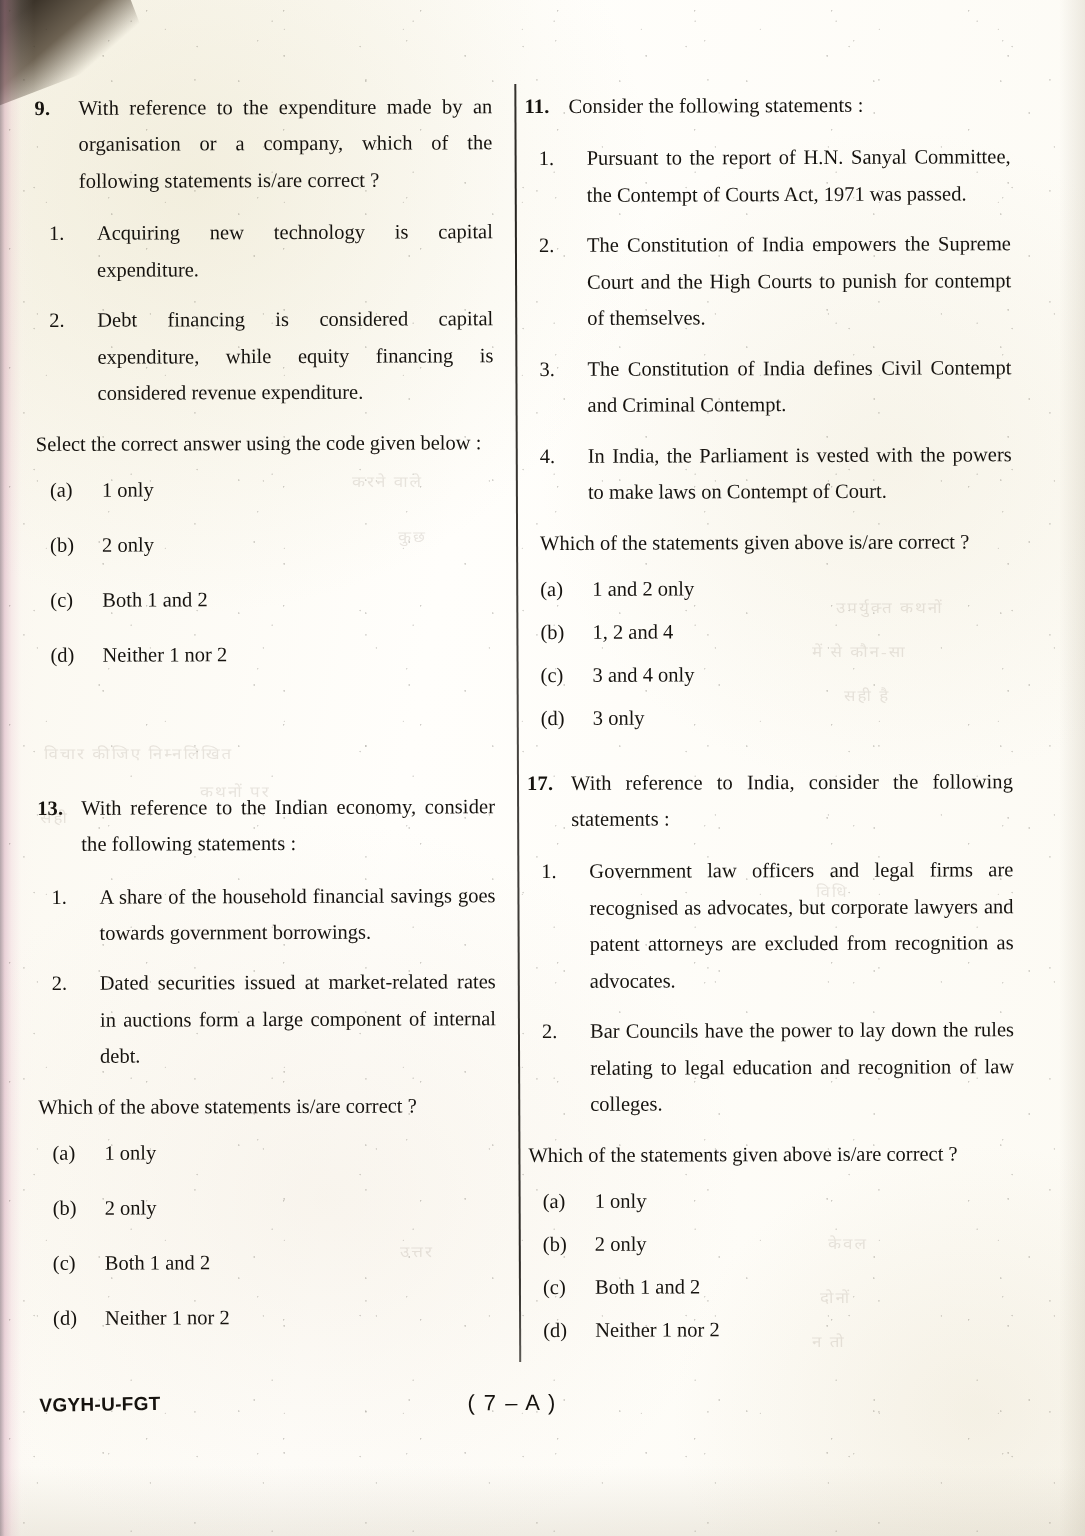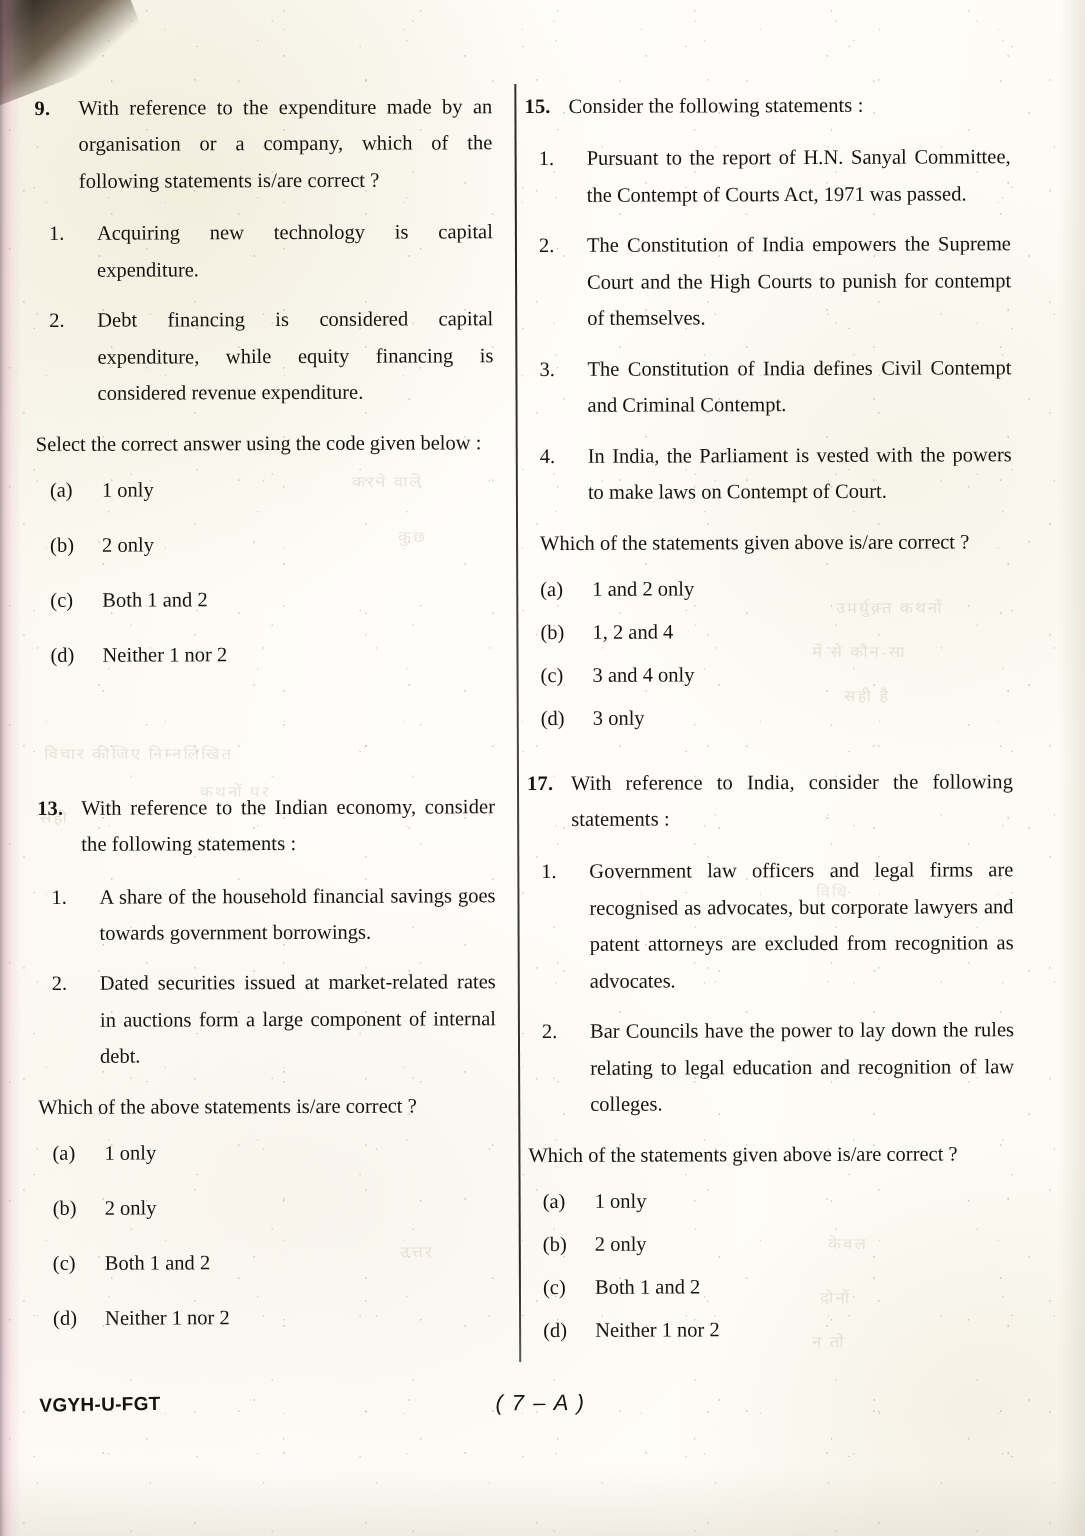--- a/index.html
+++ b/index.html
@@ -261,26 +261,25 @@
     top: 0;
     font-family: "Liberation Sans", sans-serif;
     font-size: 19px;
     font-weight: 600;
     letter-spacing: 0.3px;
     transform: rotate(-0.7deg);
   }
 
   .page-mark {
     position: absolute;
-    left: 490px;
+    left: 462px;
     top: -2px;
     font-family: "Liberation Sans", sans-serif;
     font-size: 22px;
     letter-spacing: 1.5px;
-    font-style: italic;
   }
 
   
   .skew {
     transform: rotate(-0.22deg);
     transform-origin: 50% 40%;
   }
 </style>
 </head>
 <body>
@@ -387,21 +386,21 @@
             </div>
           </div>
         </div>
 
       </div>
 
       <div class="column col-right">
 
         <div class="question q11">
           <div class="q-head">
-            <div class="q-num">15.</div>
+            <div class="q-num">11.</div>
             <div class="q-stem">Consider the following statements :</div>
           </div>
 
           <div class="statements">
             <div class="statement">
               <div class="st-num">1.</div>
               <div class="st-text">Pursuant to the report of H.N. Sanyal Committee, the Contempt of Courts Act, 1971 was passed.</div>
             </div>
             <div class="statement">
               <div class="st-num">2.</div>

